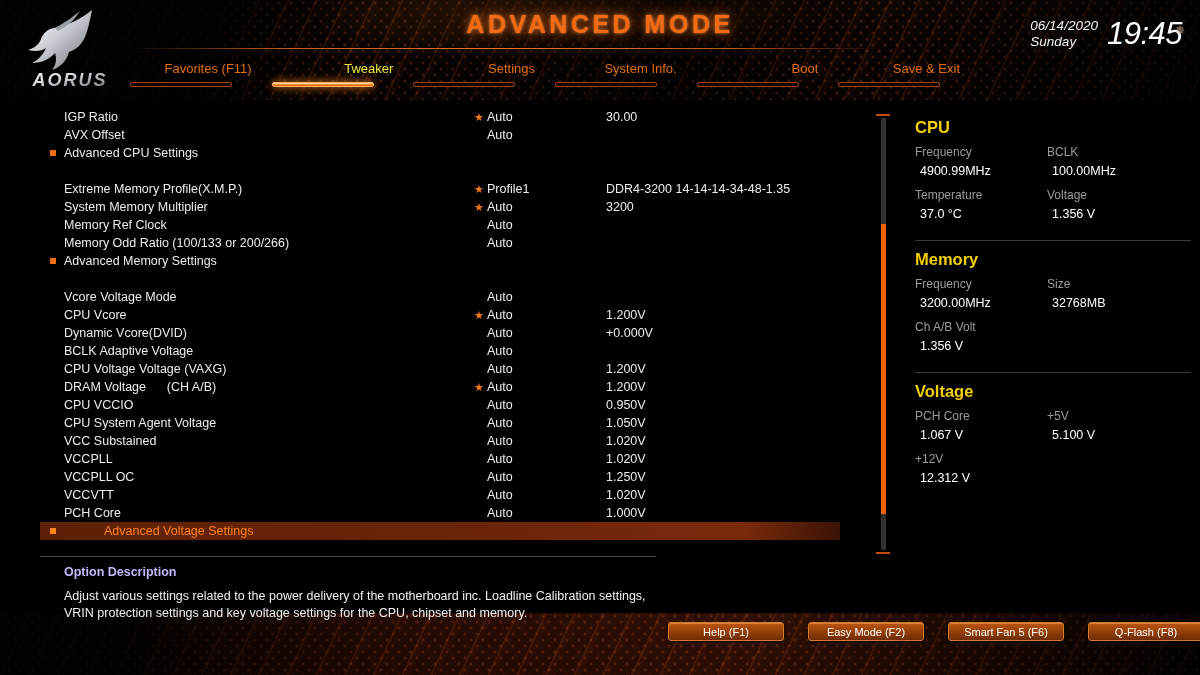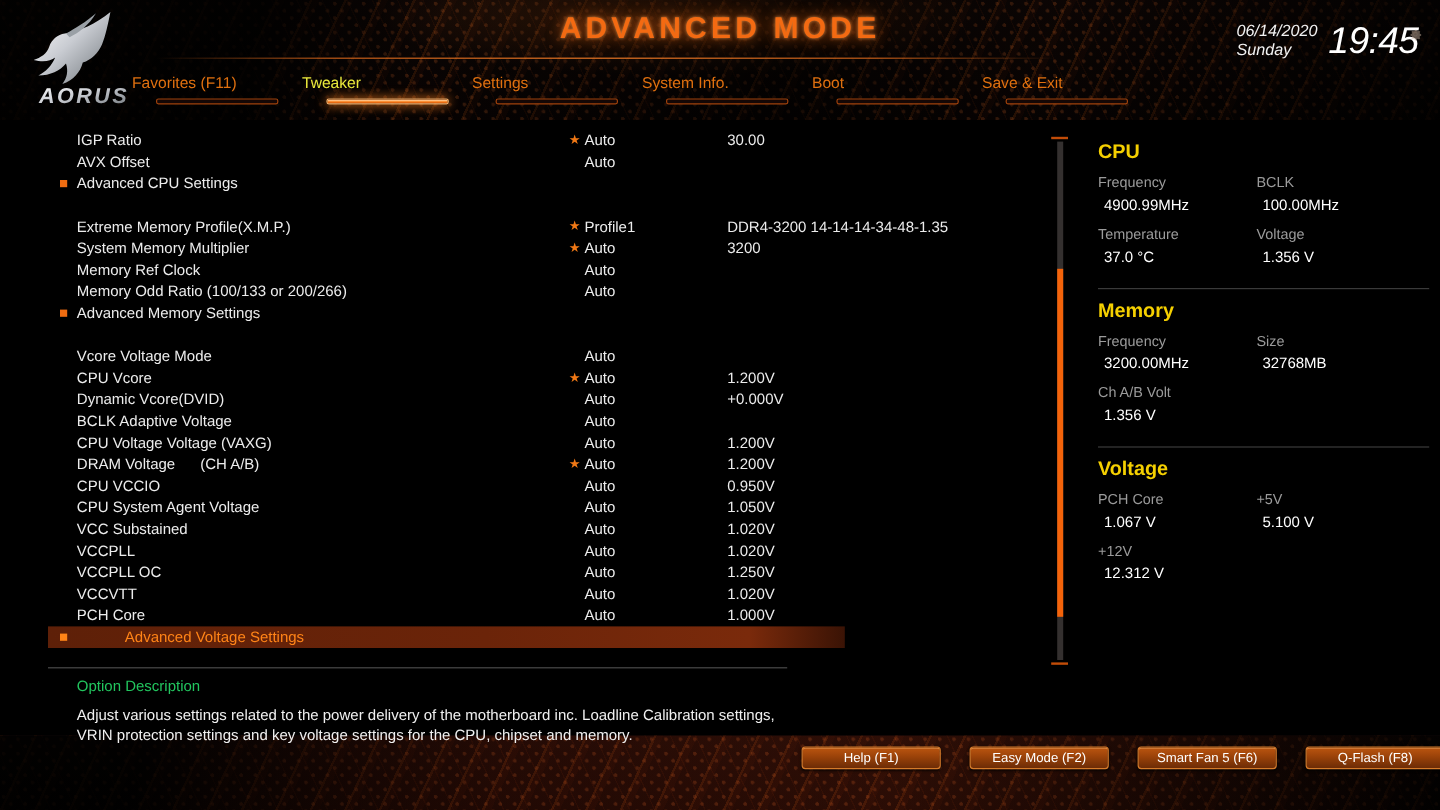--- a/index.html
+++ b/index.html
@@ -43,21 +43,21 @@
   #titlerule{
     position:absolute; left:130px; right:320px; top:48px; height:1px;
     background:linear-gradient(90deg, rgba(255,110,20,0) 0%, rgba(255,120,30,.75) 20%, rgba(255,130,40,.9) 50%, rgba(255,120,30,.75) 80%, rgba(255,110,20,0) 100%);
   }
   #clock{ position:absolute; right:18px; top:18px; text-align:right; white-space:nowrap;font-style:italic; }
   #clock .dt{ display:inline-block; vertical-align:middle; text-align:left; font-size:13.5px; line-height:16px; color:#f2f2f2; }
   #clock .tm{ display:inline-block; vertical-align:middle; font-size:31px; line-height:32px; color:#fff; margin-left:9px; letter-spacing:-.5px; }
   #gear{ position:absolute; right:14px; top:22px; width:13px; height:13px; opacity:.55; }
 
   #nav{ position:absolute; left:110px; top:60px; width:850px; height:36px; display:flex; }
-  .tab{ flex:1; text-align:left; position:relative; cursor:pointer; }
+  .tab{ flex:1; text-align:right; position:relative; cursor:pointer; }
   .tab .lbl{ font-size:13px; color:#e0700f; display:block; line-height:17px; }
   .tab .bar{
     position:absolute; left:14%; right:14%; top:22px; height:5px; border-radius:2px;
     background:#140705; border:1px solid #a0420c;
   }
   .tab.active .lbl{ color:#eaea3c; }
   .tab.active .bar{
     background:linear-gradient(180deg,#ffe9cf,#ff8a22 55%,#d44f06);
     border:1px solid #ffb468;
     box-shadow:0 0 9px rgba(255,130,30,.95);
@@ -69,21 +69,21 @@
   .row .bullet{
     position:absolute; left:50px; top:6px; width:6px; height:6px; background:#ef6c11;
   }
   .row .name{ position:absolute; left:64px; white-space:pre; }
   .row .star{ position:absolute; left:474px; top:1px; font-size:11px; color:#f07815; line-height:16px; }
   .row .val{ position:absolute; left:487px; }
   .row .val2{ position:absolute; left:606px; }
   .row.spacer{ height:18px; }
   .row.hl{
     background:linear-gradient(90deg,#5e2008 0%,#6b2409 55%,#7a2a0b 88%,#3a1305 100%);
-    width:664px; margin-left:40px;
+    width:800px; margin-left:40px;
   }
   .row.hl .name, .row.hl .bullet{ color:#ff8a22; }
   .row.hl .name{ color:#ff8417; }
   .row.hl .bullet{ left:10px; background:#ff8417; }
 
   
   #sb{ position:absolute; left:878px; top:114px; width:10px; height:440px; }
   #sb .cap{ position:absolute; left:-2px; width:14px; height:2px; background:#c14c08; }
   #sb .capT{ top:0; } #sb .capB{ bottom:0; }
   #sb .track{ position:absolute; left:3px; top:4px; width:5px; bottom:4px; background:#34302f; }
@@ -96,21 +96,21 @@
   .prow{ display:flex; }
   .pcell{ width:132px; }
   .plab{ font-size:12px; color:#9b9b9b; line-height:19px; }
   .pval{ font-size:12.5px; color:#fff; line-height:19px; margin-bottom:5px; }
   .pval.ind{ padding-left:5px; }
   .pdiv{ height:1px; background:#3a3a3a; margin:9px 0 9px 0; }
 
   
   #odwrap{ position:absolute; left:0; top:556px; width:860px; }
   #odrule{ position:absolute; left:40px; top:0; width:616px; height:1px; background:#4a4a4a; }
-  #odtitle{ position:absolute; left:64px; top:9px; font-size:12.5px; color:#22c55e; }
+  #odtitle{ position:absolute; left:64px; top:9px; font-size:12.5px; color:#c4b5fd;font-weight:bold; }
   #odtext{ position:absolute; left:64px; top:32px; width:600px; font-size:12.5px; line-height:17px; color:#f0f0f0; }
 
   
   #fnbar{ position:absolute; left:668px; top:622px; display:flex; gap:24px; }
   .fnbtn{
     width:116px; height:19px; line-height:19px; text-align:center;
     font-size:11px; color:#fff; cursor:pointer;
     background:linear-gradient(180deg,#b4500d 0%,#8e3b09 48%,#符 0%);
     background:linear-gradient(180deg,#bb5510 0%,#9a4209 45%,#6d2c06 100%);
     border:1px solid #d4school;

